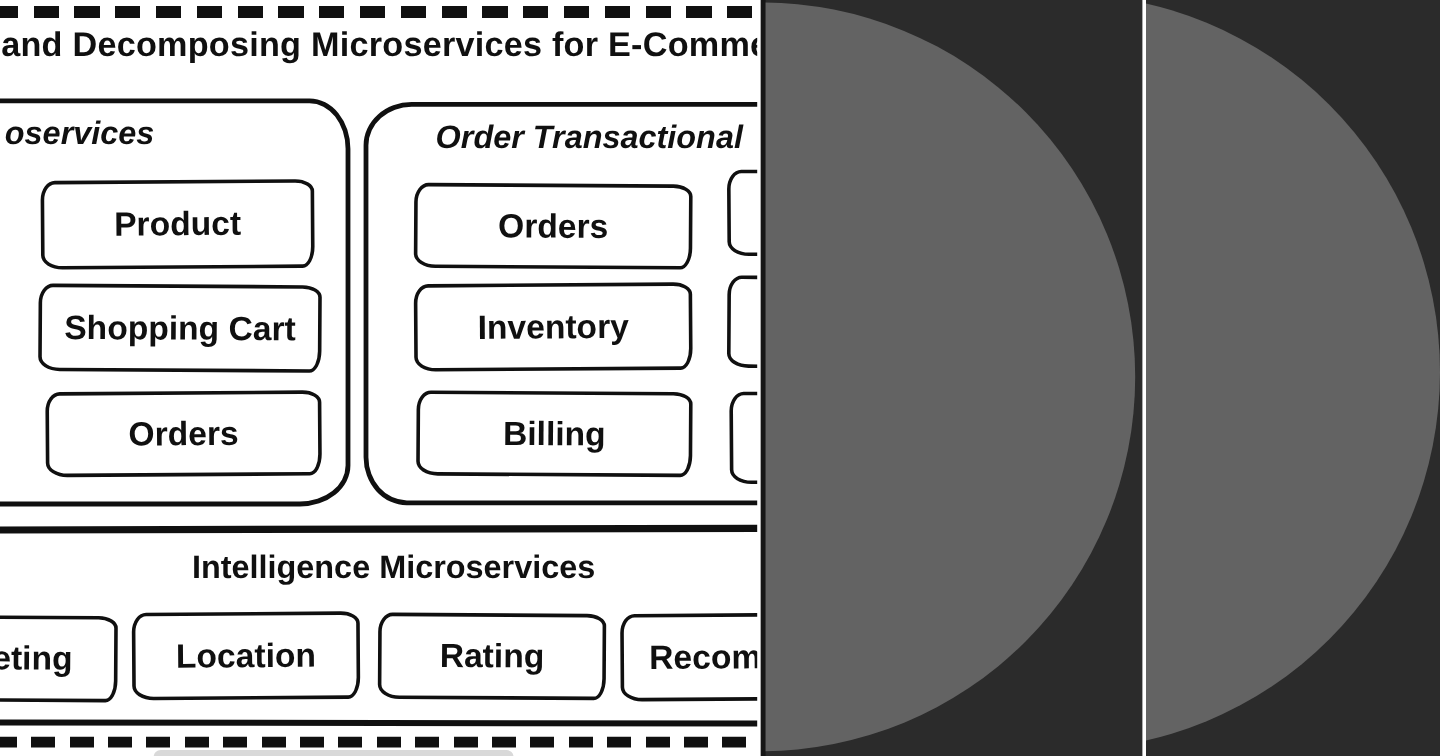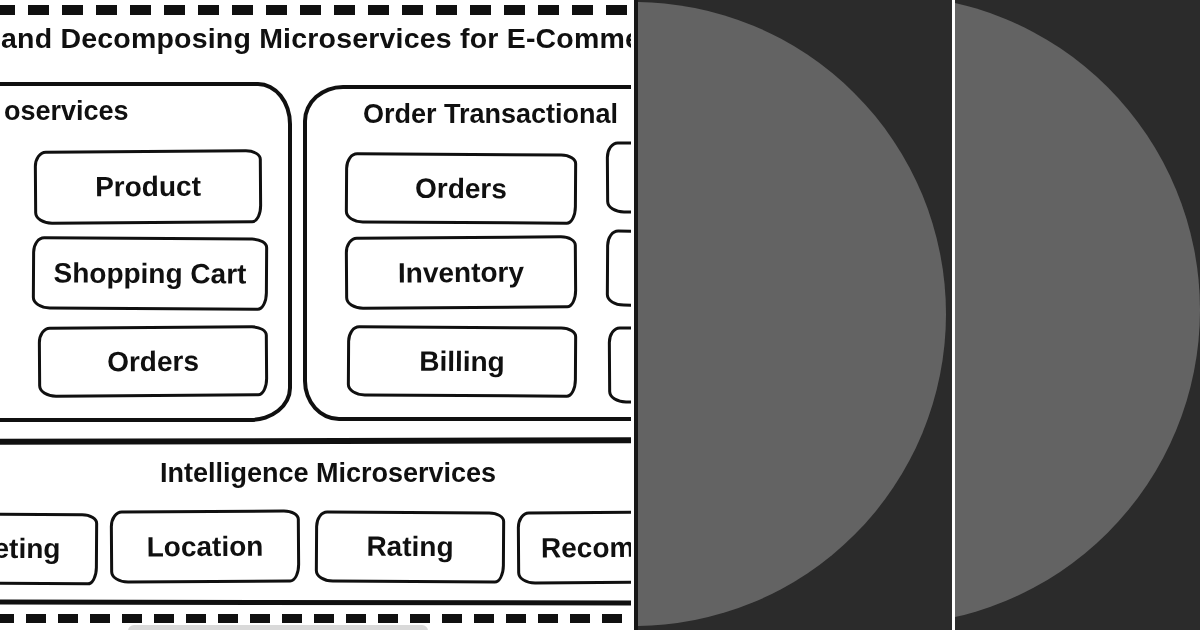--- a/index.html
+++ b/index.html
@@ -24,21 +24,21 @@
   .sketch{
     position:absolute;border:3.5px solid var(--ink);background:#fff;
     box-sizing:border-box;
   }
   .panel{
     border-width:4px;
     border-radius:40px 34px 42px 36px / 36px 42px 34px 40px;
   }
   .panel-heading{
     position:absolute;white-space:nowrap;
-    font-size:27px;font-weight:700;
+    font-size:27px;font-weight:700;font-style:italic;
   }
   .node{
     display:flex;align-items:center;justify-content:center;
     font-size:28px;font-weight:700;white-space:nowrap;
     border-radius:12px 16px 10px 18px / 16px 10px 18px 12px;
   }
   .tilt-a{transform:rotate(-.4deg);}
   .tilt-b{transform:rotate(.35deg);}
   .intel-heading{
     position:absolute;left:0;top:458px;width:584px;text-align:center;

